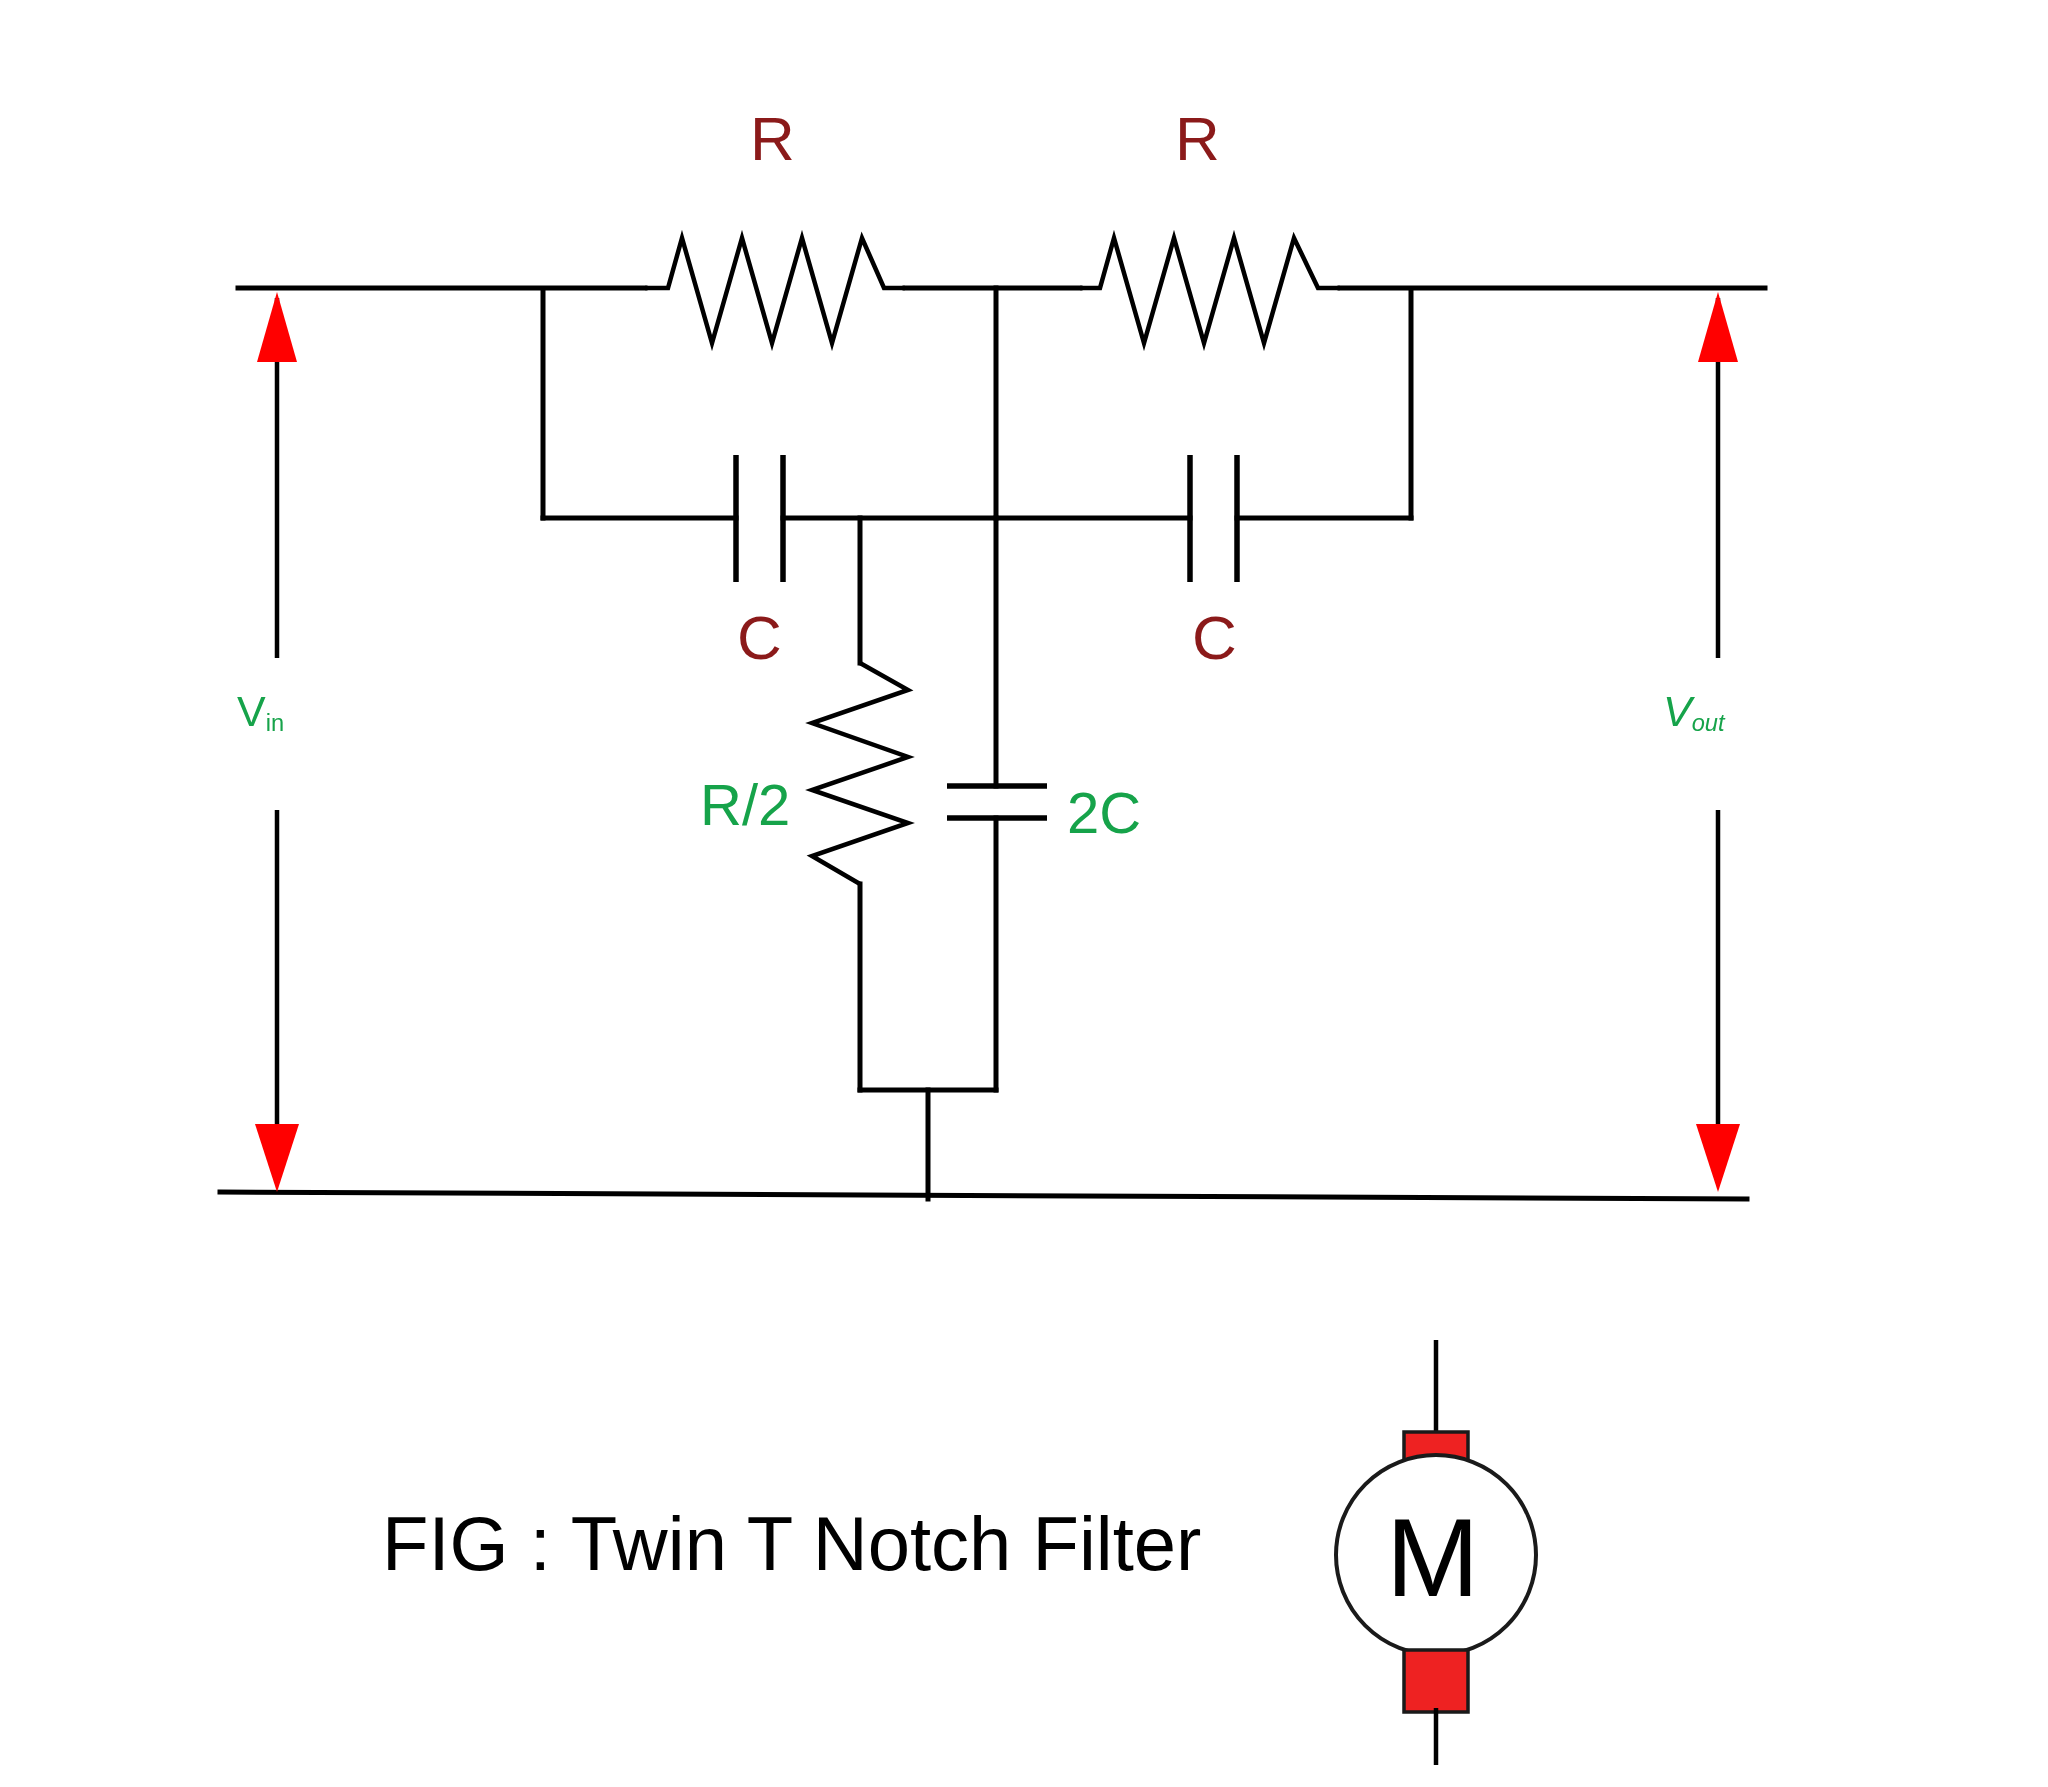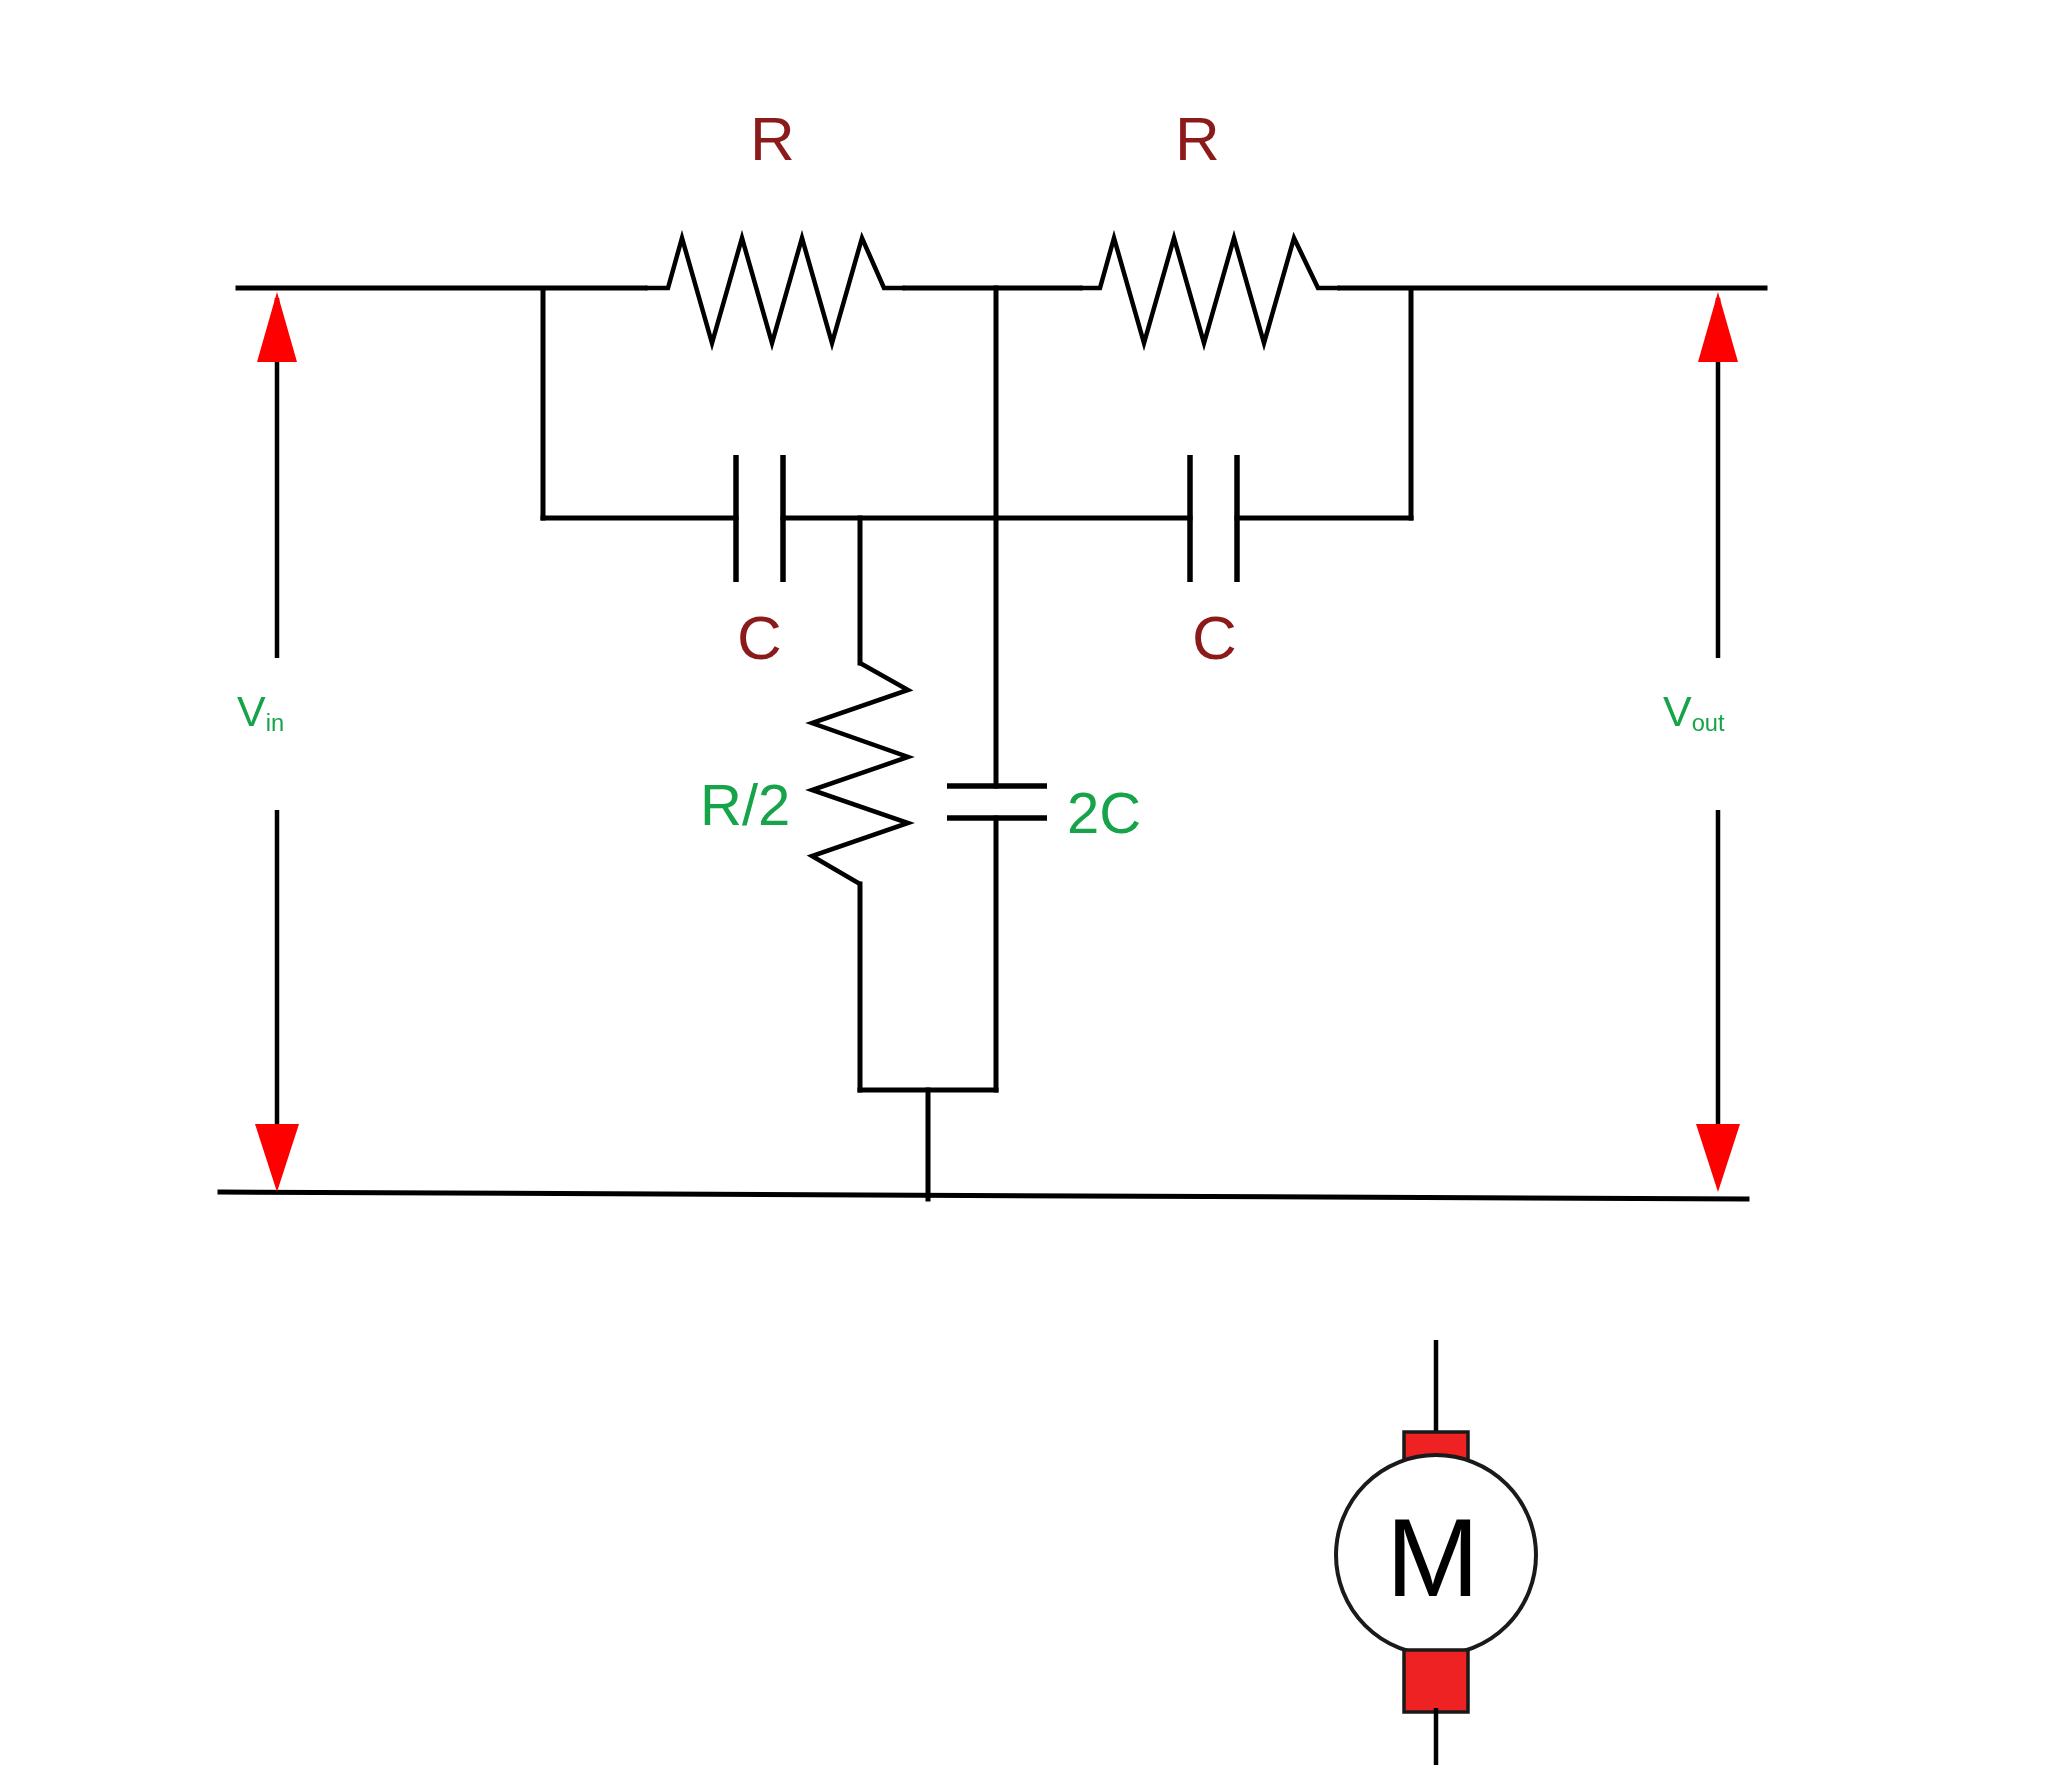--- a/index.html
+++ b/index.html
@@ -90,20 +90,21 @@
   <div class="lbl lbl-c" style="left:1192px;top:607px;">C</div>
 
   <div class="lbl lbl-g" style="left:700px;top:776px;">R/2</div>
 
   <div class="lbl lbl-g" style="left:1067px;top:784px;">2C</div>
 
   <div class="lbl lbl-v" style="left:237px;top:690px;">
     <span>V</span><sub>in</sub>
   </div>
 
-  <div class="lbl lbl-v" style="left:1663px;top:690px;">
+  <div class="lbl lbl-v" style="left:1663px;top:690px;font-style:italic;">
     <span>V</span><sub>out</sub>
   </div>
 
+  <div class="caption" style="left:382px;top:1500px;">FIG : Twin T Notch Filter</div>
 
   <div class="motor-letter" style="left:1386px;top:1493px;">M</div>
 
 </div>
 
 </body></html>

